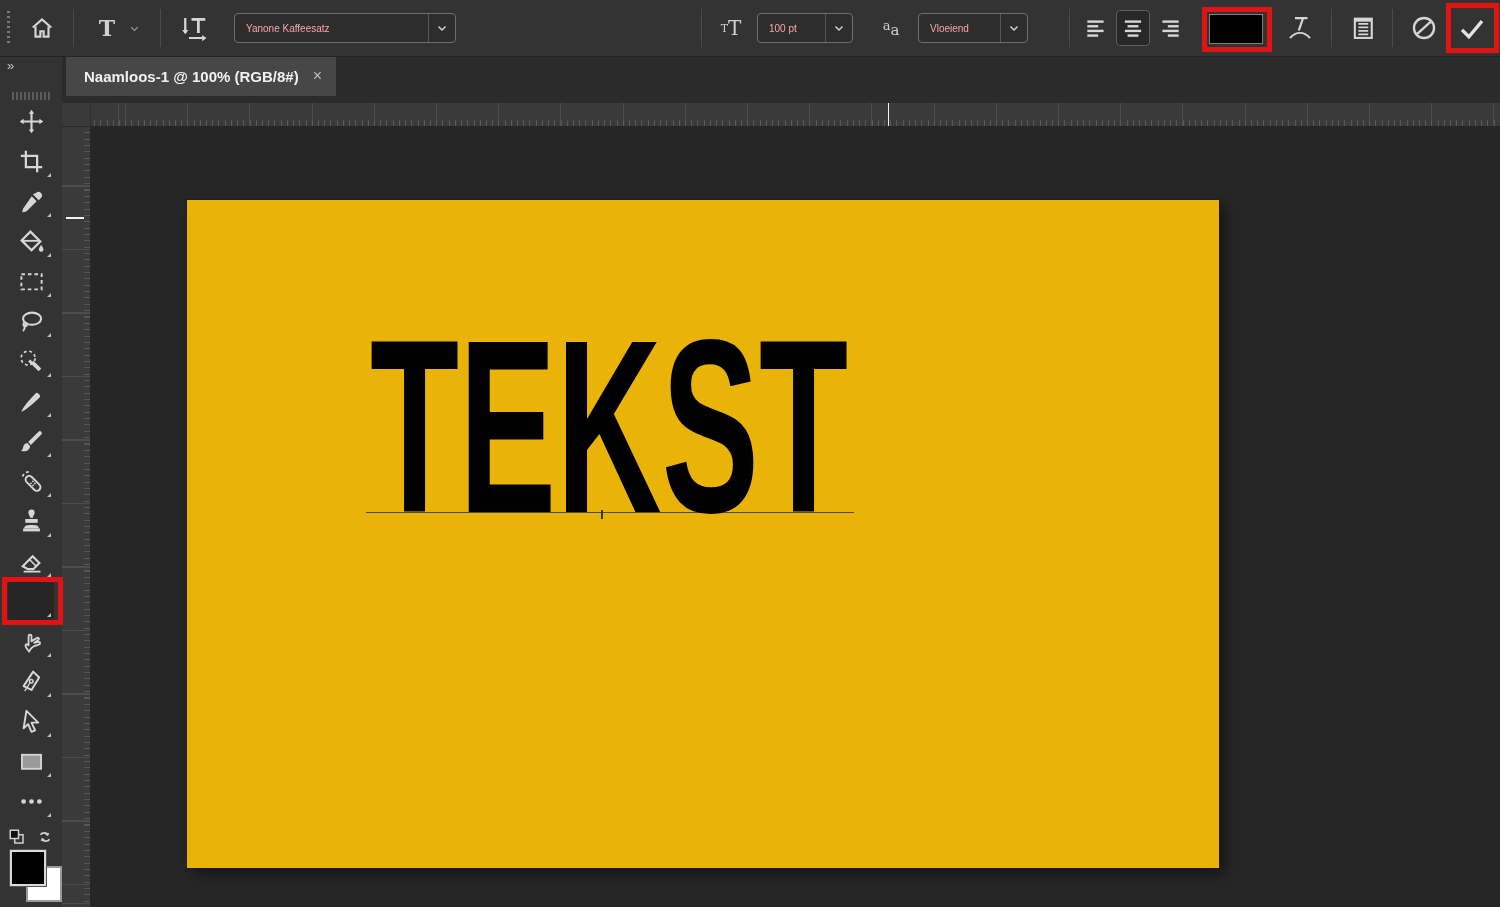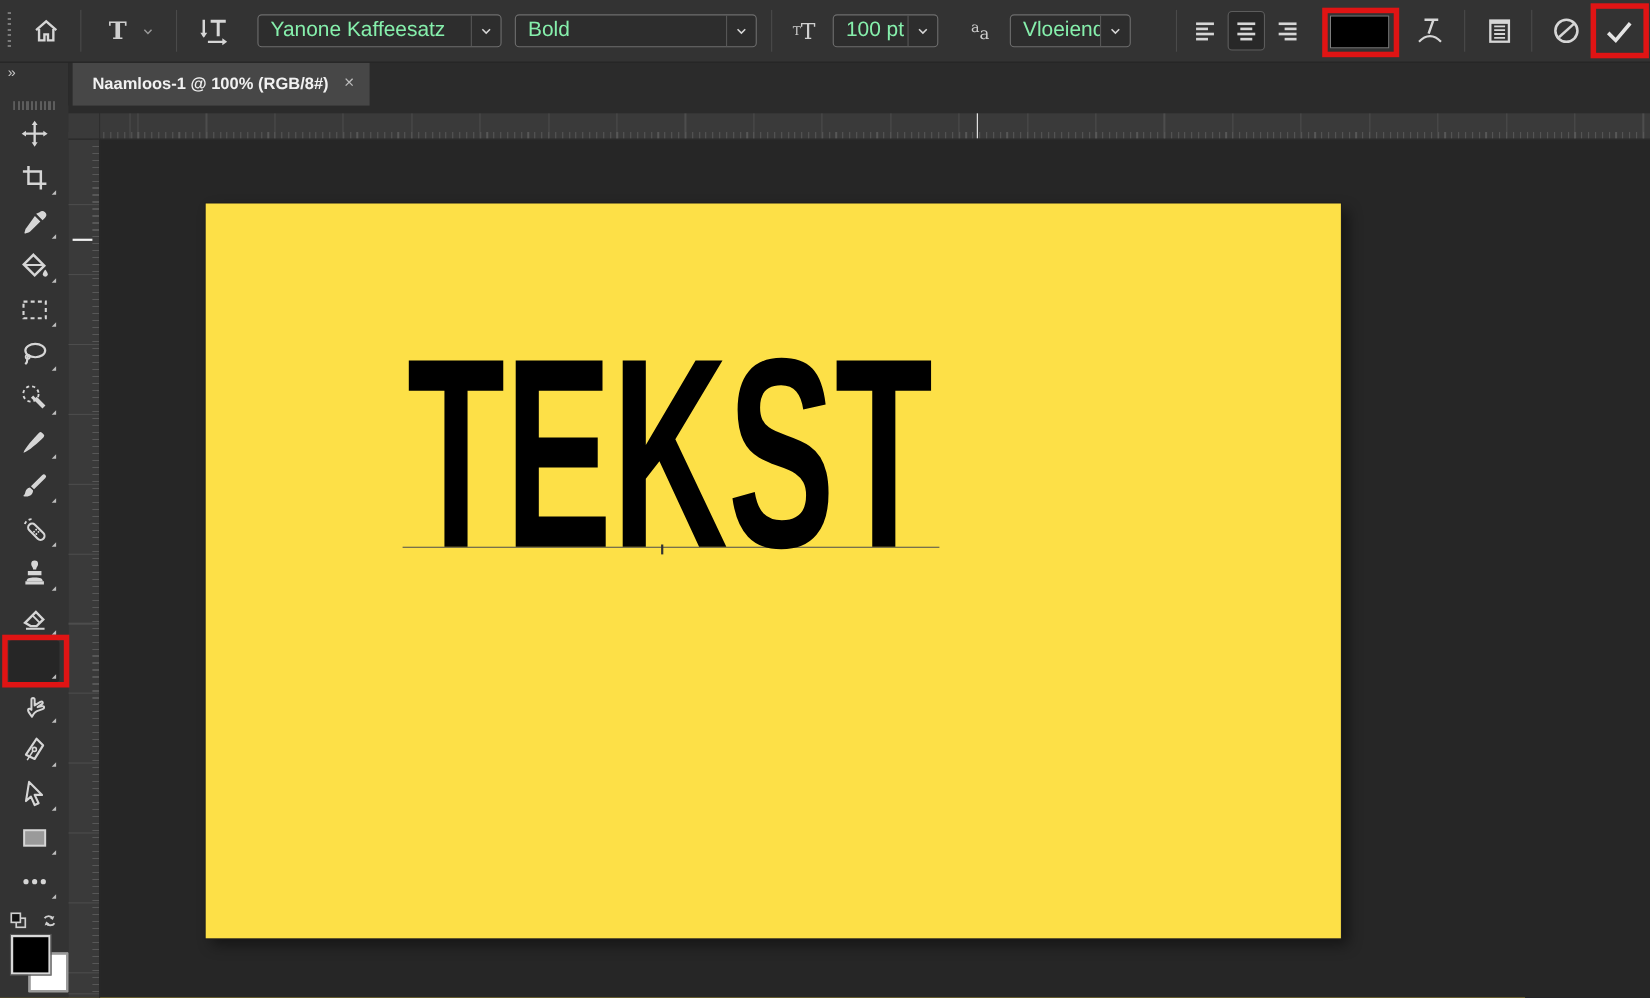--- a/index.html
+++ b/index.html
@@ -9,21 +9,21 @@
     -webkit-font-smoothing:antialiased;
   }
 
   
   .options-bar{position:absolute;left:0;top:0;width:1500px;height:56px;background:#333333;border-bottom:1px solid #232323;z-index:20;}
   .ob-item{position:absolute;display:flex;align-items:center;justify-content:center;color:#d6d6d6;}
   .ob-sep{position:absolute;top:9px;width:1px;height:38px;background:#4a4a4a;}
   .grip{position:absolute;left:7px;top:11px;width:3px;height:34px;
         background:repeating-linear-gradient(to bottom,#7a7a7a 0 2px,transparent 2px 5px);}
   .dropdown{position:absolute;top:13px;height:30px;background:#2d2d2d;border:1px solid #6e6e6e;border-radius:4px;
-            display:flex;align-items:center;color:#86efac;font-size:19px;box-sizing:border-box;}
+            display:flex;align-items:center;color:#fca5a5;font-size:10px;box-sizing:border-box;}
   .dropdown .dd-label{flex:1;padding:0 8px 0 11px;white-space:nowrap;overflow:hidden;}
   .dropdown .dd-chev{width:26px;height:100%;display:flex;align-items:center;justify-content:center;border-left:1px solid #565656;}
   .icon-svg{display:block;color:#d6d6d6;}
   .align-btn{position:absolute;top:11px;width:32px;height:34px;border-radius:3px;display:flex;align-items:center;justify-content:center;color:#d0d0d0;}
   .align-btn.selected{background:#282828;outline:1px solid #5c5c5c;}
   .redbox{position:absolute;border:5px solid #e01414;box-sizing:border-box;z-index:60;background:transparent;}
   .swatch-inner{position:absolute;left:1209px;top:14px;width:54px;height:30px;background:#000;border:1px solid #7d7d7d;box-sizing:border-box;}
 
   
   .tab-bar{position:absolute;left:62px;top:56px;width:1438px;height:47px;background:#2b2b2b;z-index:10;}
@@ -59,21 +59,21 @@
   .ruler-v{position:absolute;left:62px;top:126px;width:28px;height:781px;background:#3a3a3a;border-right:1px solid #272727;z-index:5;overflow:hidden;}
   .ruler-v .sections{position:absolute;inset:0;
       background:repeating-linear-gradient(to bottom,#4d4d4d 0 1px,transparent 1px 63.5px);background-position:0 -4px;}
   .ruler-v .ticks{position:absolute;top:0;bottom:0;right:0;width:6px;
       background:repeating-linear-gradient(to bottom,#575757 0 1px,transparent 1px 6.35px);}
   .vlabel{position:absolute;left:2px;width:18px;text-align:center;font-size:10px;line-height:10.5px;color:#9d9d9d;white-space:pre-line;}
   .marker-h{position:absolute;left:826px;top:0;width:1px;height:30px;background:#f2f2f2;}
   .marker-v{position:absolute;left:4px;top:91px;width:18px;height:2px;background:#f2f2f2;}
 
   
-  .canvas{position:absolute;left:187px;top:185px;width:1032px;height:668px;background:#fde047;
+  .canvas{position:absolute;left:187px;top:200px;width:1032px;height:668px;background:#eab308;
           box-shadow:0 0 0 1px #1e1e1e,6px 6px 12px rgba(0,0,0,0.45);z-index:3;}
   .canvas svg{position:absolute;inset:0;}
 
   .tt-small{font-family:"DejaVu Serif",serif;font-size:11px;color:#cfcfcf;}
   .tt-big{font-family:"DejaVu Serif",serif;font-size:20px;color:#cfcfcf;}
   .aa-1{font-family:"DejaVu Serif",serif;font-size:13px;color:#cfcfcf;position:relative;top:-3px;}
   .aa-2{font-family:"DejaVu Serif",serif;font-size:15px;color:#cfcfcf;position:relative;top:2px;}
   .ttool-glyph{font-family:"DejaVu Serif",serif;font-size:22px;color:#cfcfcf;font-weight:bold;}
 </style>
 </head>
@@ -253,28 +253,20 @@
 
   <div class="dropdown" style="left:234px;width:222px">
     <span class="dd-label">Yanone Kaffeesatz</span>
     <span class="dd-chev">
       <svg class="icon-svg" width="14" height="14">
           <use href="#sym-chevron-down"></use>
         </svg>
     </span>
   </div>
 
-  <div class="dropdown" style="left:468px;width:220px">
-    <span class="dd-label">Bold</span>
-    <span class="dd-chev">
-      <svg class="icon-svg" width="14" height="14">
-          <use href="#sym-chevron-down"></use>
-        </svg>
-    </span>
-  </div>
   <div class="ob-sep" style="left:701px"></div>
 
   <div class="ob-item" style="left:711px;top:12px;width:40px;height:32px">
     <span class="tt-small">T</span>
       <span class="tt-big">T</span>
   </div>
 
   <div class="dropdown" style="left:757px;width:96px">
     <span class="dd-label">100 pt</span>
     <span class="dd-chev">

